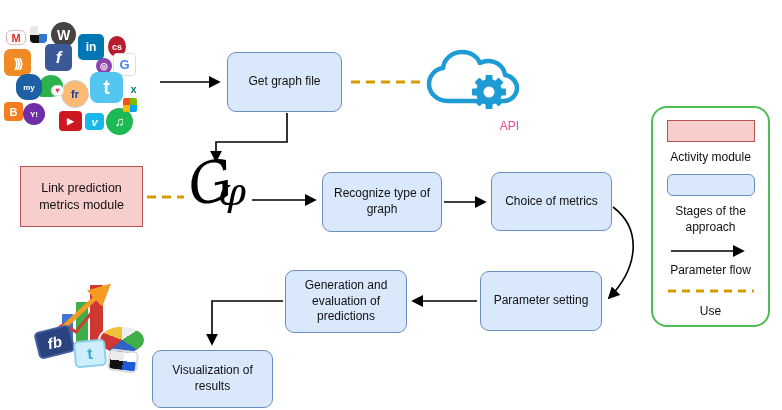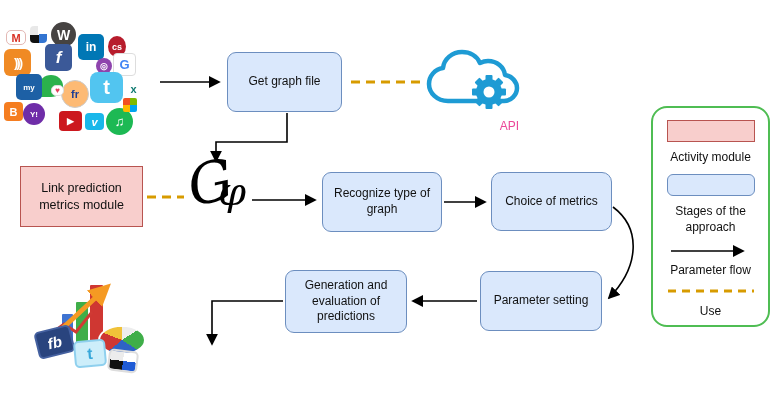--- a/index.html
+++ b/index.html
@@ -16,21 +16,21 @@
   .use-line{fill:none;stroke:var(--use-dash);stroke-width:3;stroke-dasharray:9 6;}
 
   
   .stage{position:absolute;box-sizing:border-box;display:flex;align-items:center;justify-content:center;
          text-align:center;font-size:12px;line-height:1.3;background:var(--stage-fill);
          border:1px solid var(--stage-border);border-radius:9px;padding:4px 7px;}
   .module{background:var(--module-fill);border:1px solid var(--module-border);border-radius:0;font-size:12.5px;}
   #box-get{left:227px;top:52px;width:115px;height:60px;}
   #box-link{left:20px;top:166px;width:123px;height:61px;}
   #box-recognize{left:322px;top:172px;width:120px;height:60px;}
-  #box-choice{left:491px;top:172px;width:121px;height:59px;border-radius:10px;}
+  #box-choice{left:491px;top:172px;width:121px;height:59px;}
   #box-parameter{left:480px;top:271px;width:122px;height:60px;}
   #box-generation{left:285px;top:270px;width:122px;height:63px;}
   #box-visualization{left:152px;top:350px;width:121px;height:58px;}
 
   
   .cloud{position:absolute;left:423px;top:43px;width:100px;height:90px;}
   .cloud .api{position:absolute;right:4px;bottom:0;font-size:12px;color:#ec4899;}
 
   
   .gephi{position:absolute;left:186px;top:158px;width:72px;height:72px;color:#000;
@@ -56,21 +56,21 @@
   .si1{left:26px;top:4px;width:17px;height:17px;border-radius:4px;
        background:conic-gradient(#fff 0 25%,#3274d1 0 50%,#111 0 75%,#e8e8e8 0);}
   .si2{left:47px;top:0;width:25px;height:25px;border-radius:50%;font-size:14px;}
   .si3{left:74px;top:12px;width:26px;height:26px;font-size:12px;}
   .si4{left:104px;top:14px;width:18px;height:21px;border-radius:50%;font-size:9px;}
   .si5{left:0;top:27px;width:27px;height:27px;border-radius:6px;font-size:13px;letter-spacing:-2px;}
   .si6{left:41px;top:22px;width:27px;height:27px;font-size:17px;font-style:italic;}
   .si7{left:92px;top:36px;width:16px;height:16px;border-radius:50%;font-size:9px;}
   .si8{left:109px;top:31px;width:23px;height:23px;border-radius:4px;font-size:13px;border:1px solid #ddd;}
   .si9{left:35px;top:53px;width:24px;height:22px;border-radius:50% 50% 50% 12%;}
-  .si10{left:12px;top:52px;width:26px;height:26px;font-size:8px;}
+  .si10{left:12px;top:52px;width:26px;height:26px;font-size:8px;border-radius:11px;}
   .si11{left:0;top:80px;width:19px;height:19px;border-radius:4px;font-size:11px;}
   .si12{left:57px;top:58px;width:28px;height:28px;border-radius:50%;font-size:11px;border:1px solid #ccc;}
   .si13{left:86px;top:50px;width:33px;height:31px;border-radius:8px;font-size:20px;}
   .si14{left:123px;top:60px;width:13px;height:13px;font-size:11px;background:none;}
   .si15{left:19px;top:81px;width:22px;height:22px;border-radius:50%;font-size:8px;}
   .si16{left:47px;top:63px;width:13px;height:11px;font-size:8px;background:#fff;border:1px solid #ddd;}
   .si17{left:55px;top:89px;width:23px;height:20px;border-radius:4px;font-size:9px;}
   .si18{left:81px;top:91px;width:19px;height:17px;border-radius:4px;font-size:11px;font-style:italic;}
   .si19{left:102px;top:86px;width:27px;height:27px;border-radius:50%;font-size:13px;}
   .si20{left:119px;top:76px;width:14px;height:14px;border-radius:2px;
@@ -136,20 +136,21 @@
     <span class="sicon si19" style="background: rgb(29, 185, 84); color: rgb(255, 255, 255);">♫</span>
     <span class="sicon si20"></span>
   </div>
 
   <div class="stage" id="box-get">Get graph file</div>
   <div class="stage module" id="box-link">Link prediction metrics module</div>
   <div class="stage" id="box-recognize">Recognize type of graph</div>
   <div class="stage" id="box-choice">Choice of metrics</div>
   <div class="stage" id="box-parameter">Parameter setting</div>
   <div class="stage" id="box-generation">Generation and evaluation of predictions</div>
+  <div class="stage" id="box-visualization">Visualization of results</div>
 
   <div class="cloud">
     <svg width="100" height="78" viewBox="0 0 100 78">
       <path d="M75 58 H25 C14 58 6 50 6 41 c0 -8 6 -15 14 -16 c1 -9 9 -16 19 -16 c8 0 15 4 18 11 c2 -1 5 -2 8 -2 c9 0 16 6 17 14 c7 1 12 7 12 13 c0 7 -6 13 -13 13 z" fill="#ffffff" stroke="var(--cloud-blue)" stroke-width="4.5" stroke-linejoin="round"></path>
       <g transform="translate(66,49)" fill="var(--cloud-blue)">
         <rect x="-3.5" y="-17" width="7" height="34" rx="1"></rect>
         <rect x="-3.5" y="-17" width="7" height="34" rx="1" transform="rotate(45)"></rect>
         <rect x="-3.5" y="-17" width="7" height="34" rx="1" transform="rotate(90)"></rect>
         <rect x="-3.5" y="-17" width="7" height="34" rx="1" transform="rotate(135)"></rect>
         <circle r="13"></circle>

